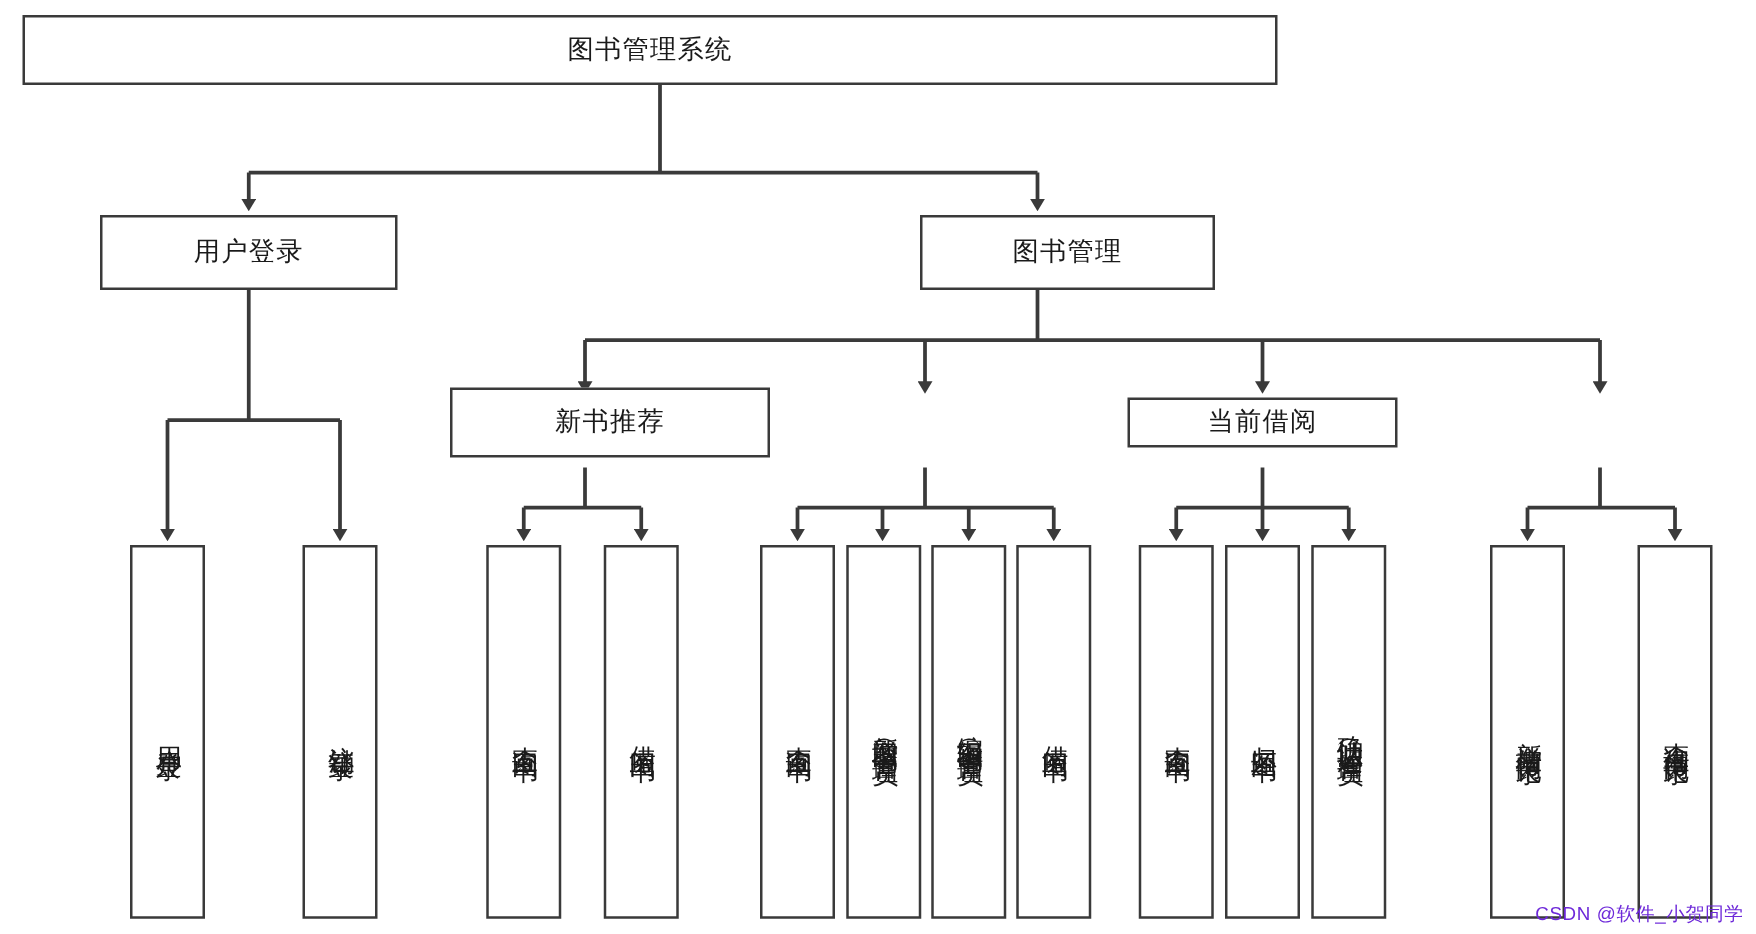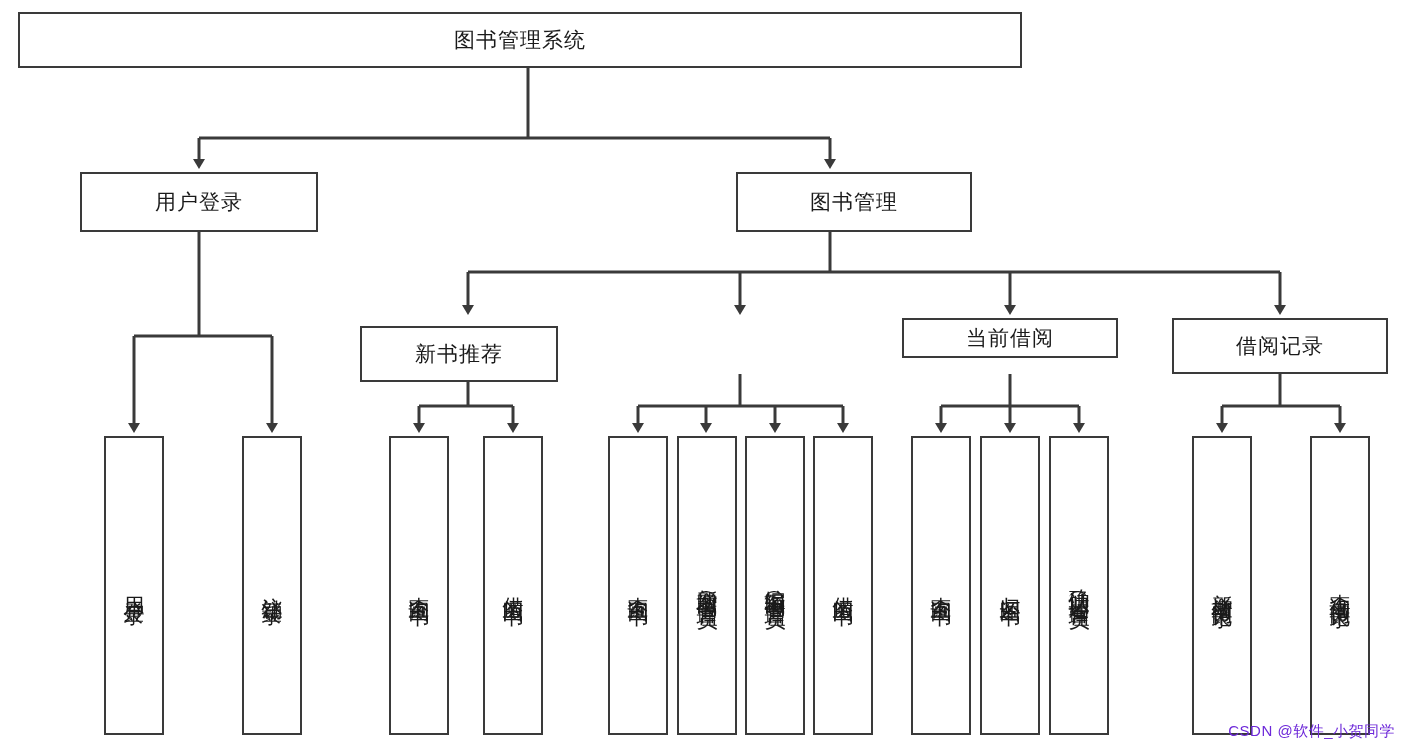--- a/index.html
+++ b/index.html
@@ -75,28 +75,25 @@
     <span class="label">图书管理系统</span>
   </div>
 
   <div class="node horiz" style="left:80px;top:172px;width:238px;height:60px;">
     <span class="label">用户登录</span>
   </div>
   <div class="node horiz" style="left:736px;top:172px;width:236px;height:60px;">
     <span class="label">图书管理</span>
   </div>
 
-  <div class="node horiz" style="left:360px;top:326px;width:198px;height:56px;">
+  <div class="node horiz" style="left:360px;top:310px;width:256px;height:56px;">
     <span class="label">新书推荐</span>
   </div>
   <div class="node horiz" style="left:902px;top:318px;width:216px;height:40px;">
     <span class="label">当前借阅</span>
-  </div>
-  <div class="node horiz" style="left:1172px;top:318px;width:216px;height:56px;">
-    <span class="label">借阅记录</span>
   </div>
 
   <div class="node vert" style="left:104px;top:436px;width:60px;height:299px;">
     <span class="label">用户登录</span>
   </div>
   <div class="node vert" style="left:242px;top:436px;width:60px;height:299px;">
     <span class="label">注销登录</span>
   </div>
 
   <div class="node vert" style="left:389px;top:436px;width:60px;height:299px;">

